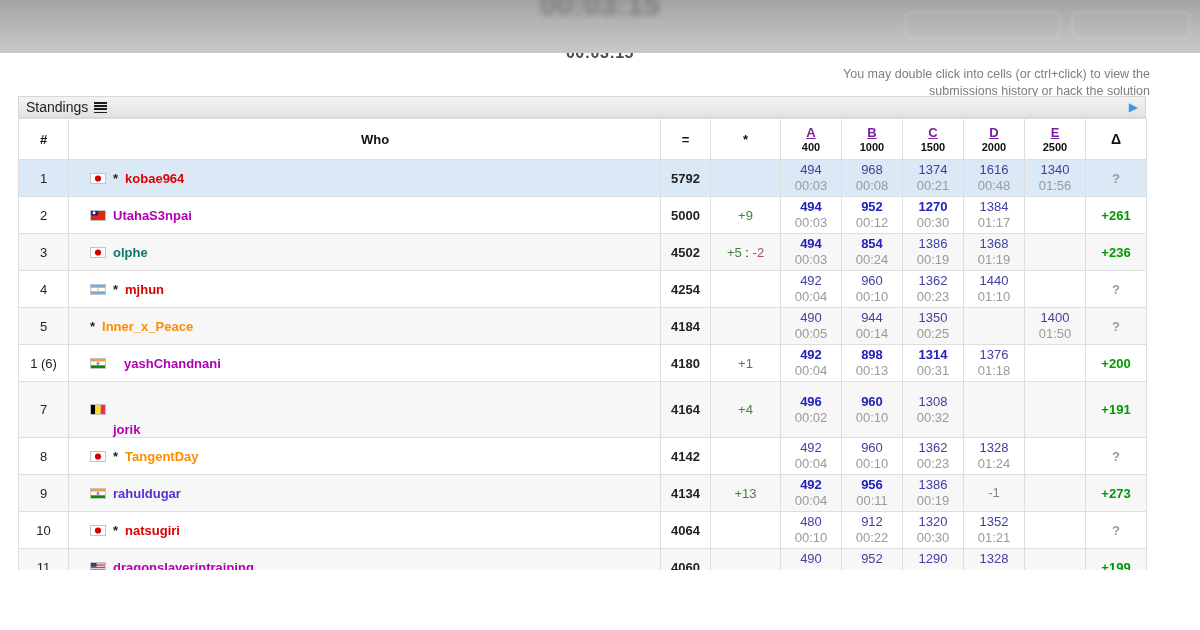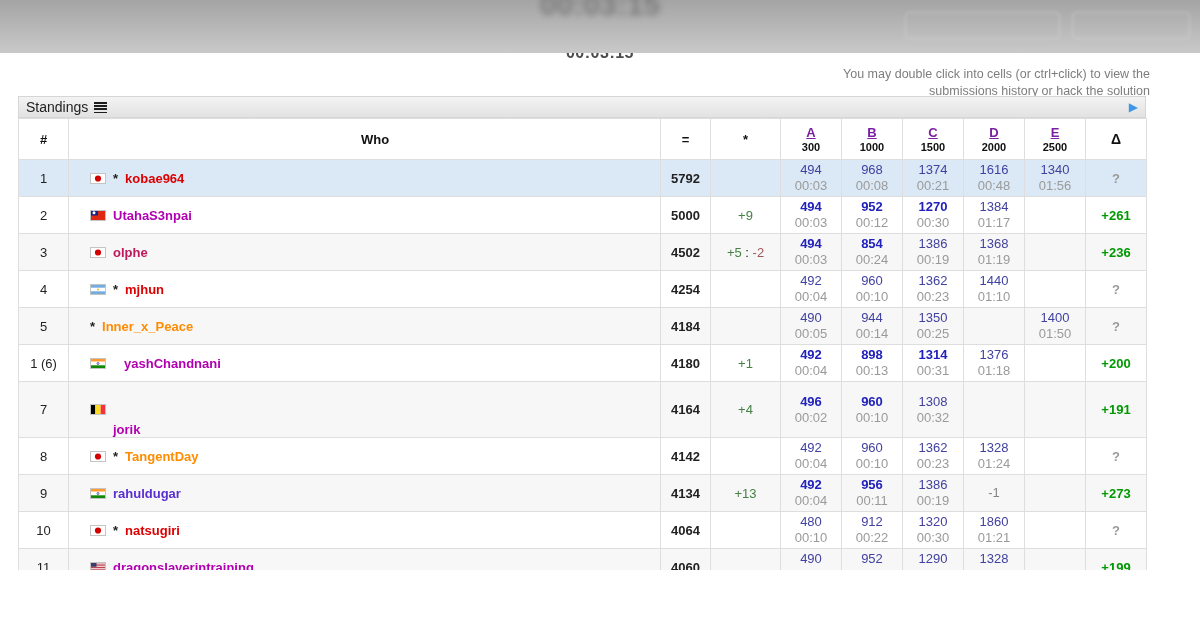--- a/index.html
+++ b/index.html
@@ -127,21 +127,21 @@
       <col style="width:61px">
     </colgroup>
     <thead>
       <tr>
         <th><span class="hdr-label">#</span></th>
         <th class="who-h"><span class="hdr-label">Who</span></th>
         <th><span class="hdr-label">=</span></th>
         <th><span class="hdr-label">*</span></th>
         <th>
           <span class="prob-letter">A</span>
-          <span class="prob-pts">300</span>
+          <span class="prob-pts">400</span>
         </th>
         <th>
           <span class="prob-letter">B</span>
           <span class="prob-pts">1000</span>
         </th>
         <th>
           <span class="prob-letter">C</span>
           <span class="prob-pts">1500</span>
         </th>
         <th>
@@ -235,21 +235,21 @@
           <td class="rank">3</td>
           <td class="who-cell">
             <div class="who-wrap">
               <span class="flag">
                 <svg width="16" height="11">
                   <rect width="16" height="11" fill="#fff"></rect>
                   <circle cx="8" cy="5.5" r="3.1" fill="#d30000"></circle>
                   <rect x="0.5" y="0.5" width="15" height="10" fill="none" stroke="#c4c4c4" stroke-width="1"></rect>
                 </svg>
               </span>
-              <span class="uname" style="color: #be185d;">olphe</span>
+              <span class="uname" style="color: #0f766e;">olphe</span>
             </div>
           </td>
           <td class="points">4502</td>
           <td class="hacks"><span class="hack-plus">+5</span> : <span class="hack-minus">-2</span></td>
           <td>
             <span class="score first">494</span>
             <span class="time">00:03</span>
           </td>
           <td>
             <span class="score first">854</span>
@@ -498,21 +498,21 @@
           </td>
           <td>
             <span class="score">912</span>
             <span class="time">00:22</span>
           </td>
           <td>
             <span class="score">1320</span>
             <span class="time">00:30</span>
           </td>
           <td>
-            <span class="score">1860</span>
+            <span class="score">1352</span>
             <span class="time">01:21</span>
           </td>
           <td></td>
           <td><span class="delta unknown">?</span></td>
         </tr>
         <tr class="alt">
           <td class="rank">11</td>
           <td class="who-cell">
             <div class="who-wrap">
               <span class="flag">

